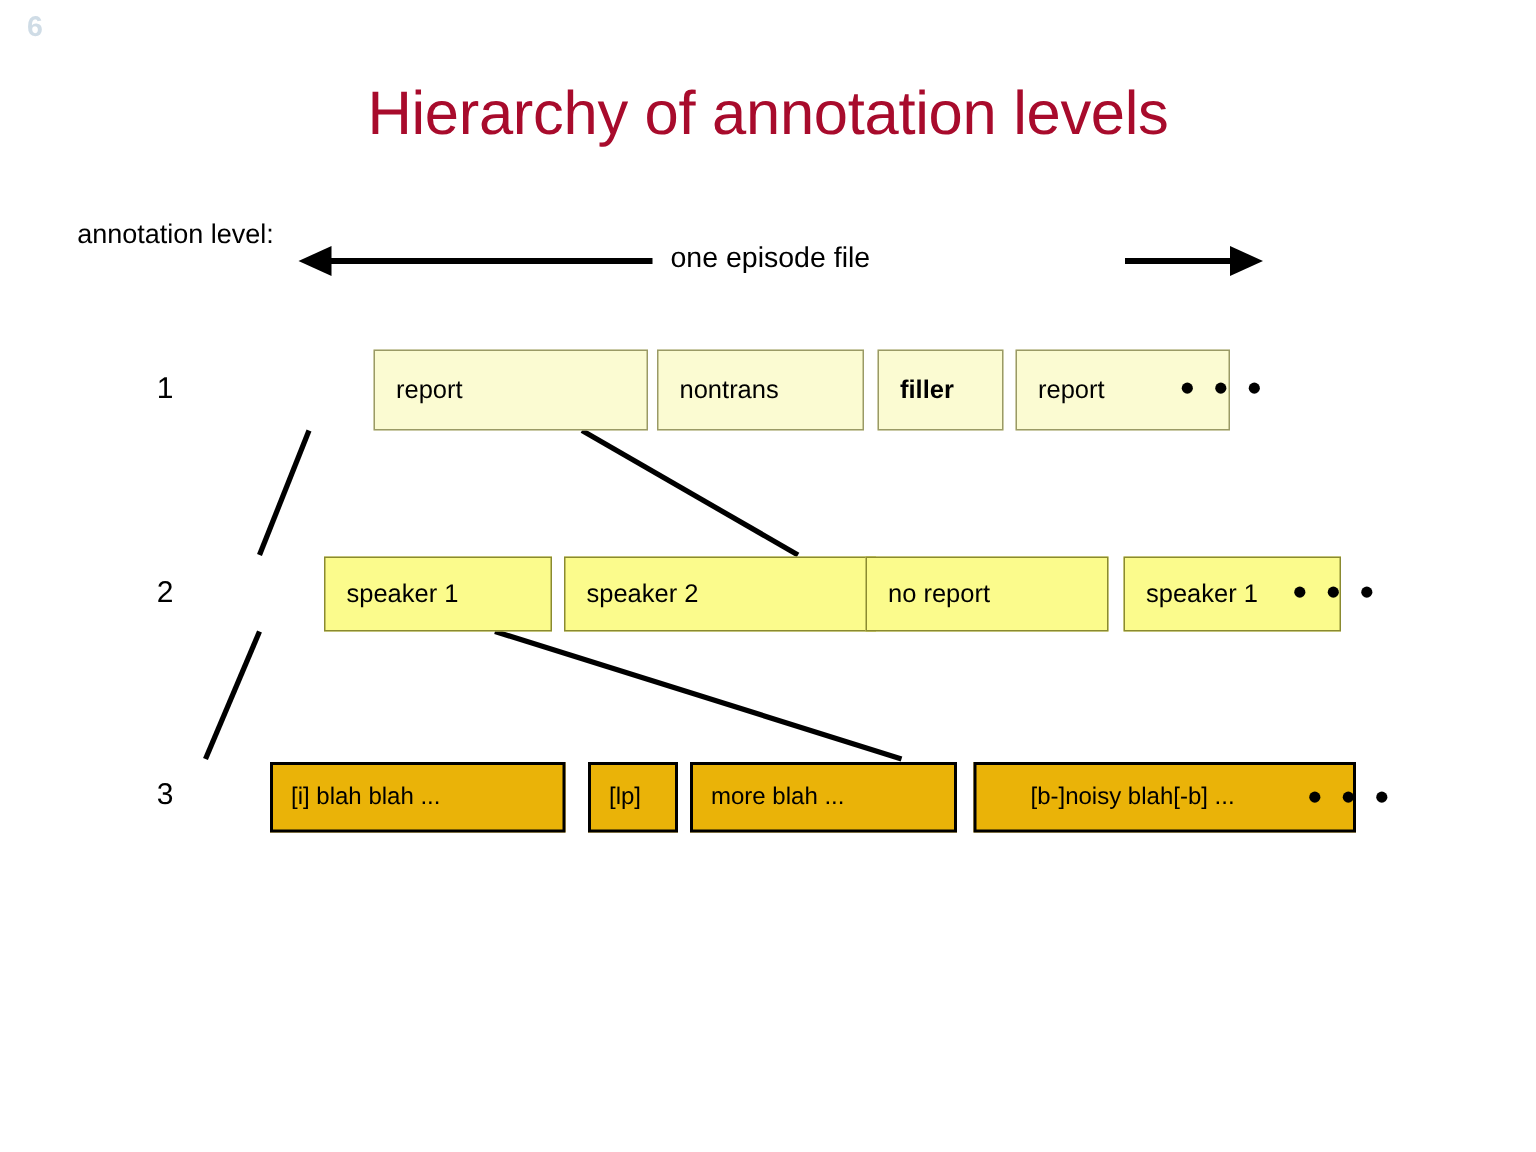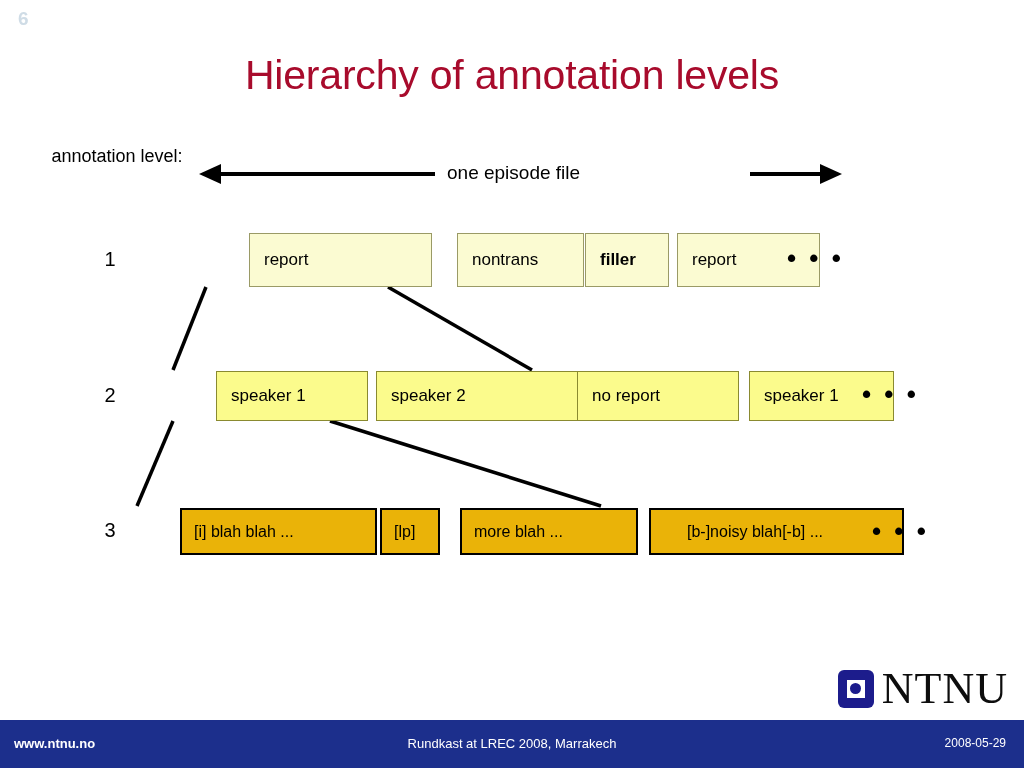--- a/index.html
+++ b/index.html
@@ -244,21 +244,21 @@
     </svg>
 
   <div class="row-label" id="row-label-1">1</div>
   <div class="row-label" id="row-label-2">2</div>
   <div class="row-label" id="row-label-3">3</div>
 
   <div id="box-layer">
       <div class="seg-box lvl1" style="left: 205px; top: 233px; width: 183px;">
         <span>report</span>
       </div>
-      <div class="seg-box lvl1" style="left: 413px; top: 233px; width: 127px;">
+      <div class="seg-box lvl1" style="left: 394px; top: 233px; width: 138px;">
         <span>nontrans</span>
       </div>
       <div class="seg-box lvl1" style="left: 541px; top: 233px; width: 84px; font-weight: bold;">
         <span>filler</span>
       </div>
       <div class="seg-box lvl1" style="left: 633px; top: 233px; width: 143px;">
         <span>report</span>
       </div>
       <div class="dots" style="left: 787px; top: 245px;">• • •</div>
       <div class="seg-box lvl2" style="left: 172px; top: 371px; width: 152px;">
@@ -270,41 +270,28 @@
       <div class="seg-box lvl2" style="left: 533px; top: 371px; width: 162px;">
         <span>no report</span>
       </div>
       <div class="seg-box lvl2" style="left: 705px; top: 371px; width: 145px;">
         <span>speaker 1</span>
       </div>
       <div class="dots" style="left: 862px; top: 381px;">• • •</div>
       <div class="seg-box lvl3" style="left: 136px; top: 508px; width: 197px;">
         <span>[i] blah blah ...</span>
       </div>
-      <div class="seg-box lvl3" style="left: 336px; top: 508px; width: 60px;">
+      <div class="seg-box lvl3" style="left: 348px; top: 508px; width: 60px;">
         <span>[lp]</span>
       </div>
       <div class="seg-box lvl3" style="left: 416px; top: 508px; width: 178px;">
         <span>more blah ...</span>
       </div>
       <div class="seg-box lvl3" style="left: 605px; top: 508px; width: 255px; padding-left: 36px;">
         <span>[b-]noisy blah[-b] ...</span>
       </div>
       <div class="dots" style="left: 872px; top: 518px;">• • •</div>
     </div>
 
 
-  <div id="ntnu-logo">
-    <div id="ntnu-mark">
-      <div id="ntnu-mark-inner">
-        <div id="ntnu-mark-dot"></div>
-      </div>
-    </div>
-    <div id="ntnu-wordmark">NTNU</div>
-  </div>
-
-  <div id="footer-bar">
-    <div id="footer-url">www.ntnu.no</div>
-    <div id="footer-center">Rundkast at LREC 2008, Marrakech</div>
-    <div id="footer-date">2008-05-29</div>
-  </div>
+
 
 </div>
 
 </body></html>

